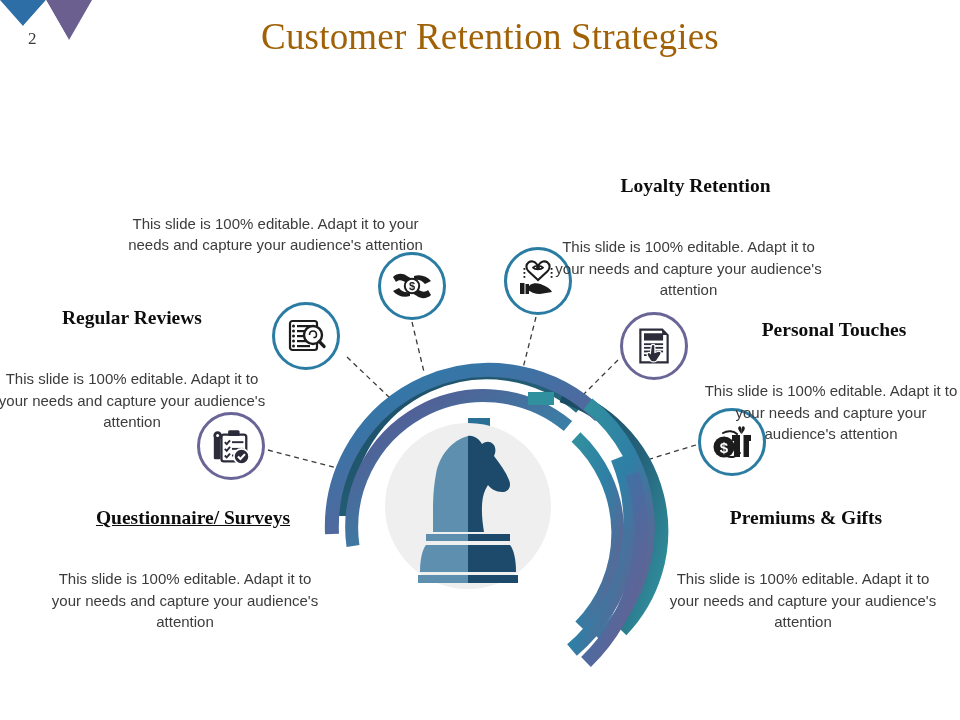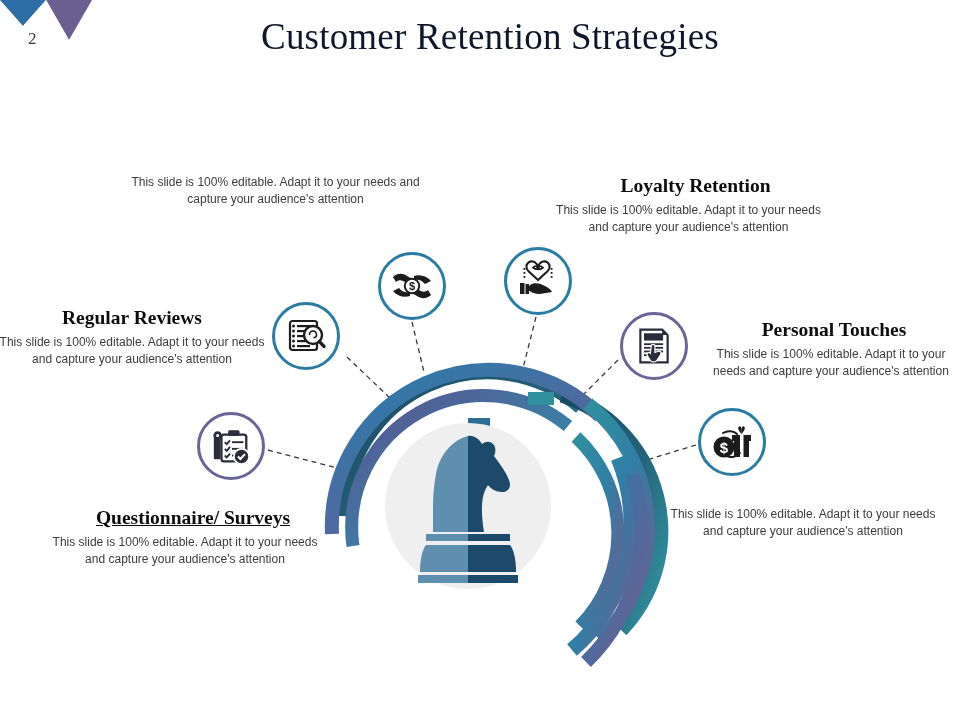--- a/index.html
+++ b/index.html
@@ -41,43 +41,44 @@
 
   
   #title {
     position: absolute;
     left: 150px;
     top: 16px;
     width: 680px;
     text-align: center;
     font-family: "Liberation Serif", serif;
     font-size: 37px;
-    color: #0f172a;
+    color: #a16207;
     letter-spacing: 0.2px;
     line-height: 1.15;
   }
 
   
   .callout {
     position: absolute;
   }
   .callout .c-title {
     font-family: "Liberation Serif", serif;
     font-weight: bold;
     font-size: 19.5px;
     color: #0d0d0d;
     line-height: 1.2;
     margin-bottom: 5px;
     white-space: nowrap;
   }
   .callout .c-body {
     font-family: "Liberation Sans", sans-serif;
-    font-size: 12px;
+    font-size: 15px;
     color: #3c3c3c;
     line-height: 1.42;
+    margin-top: 39px;
   }
 
   .align-center { text-align: center; }
 
   
   #co-overcome     { left: 128px; top: 174px; width: 295px; }
   #co-loyalty      { left: 546px; top: 174px; width: 285px; }
   #co-reviews      { left: -2px;  top: 306px; width: 268px; }
   #co-personal     { left: 700px; top: 318px; width: 262px; }
   #co-quest        { left: 50px;  top: 506px; width: 270px; }
@@ -346,16 +347,17 @@
     <div class="c-title">Personal Touches</div>
     <div class="c-body">This slide is 100% editable. Adapt it to your needs and capture your audience's attention</div>
   </div>
 
   <div class="callout align-center" id="co-quest">
     <div class="c-title">Questionnaire/  Surveys</div>
     <div class="c-body">This slide is 100% editable. Adapt it to your needs and capture your audience's attention</div>
   </div>
 
   <div class="callout align-center" id="co-premiums">
+    <div class="c-title">Premiums  &amp; Gifts</div>
     <div class="c-body">This slide is 100% editable. Adapt it to your needs and capture your audience's attention</div>
   </div>
 
 </div>
 
 </body></html>

